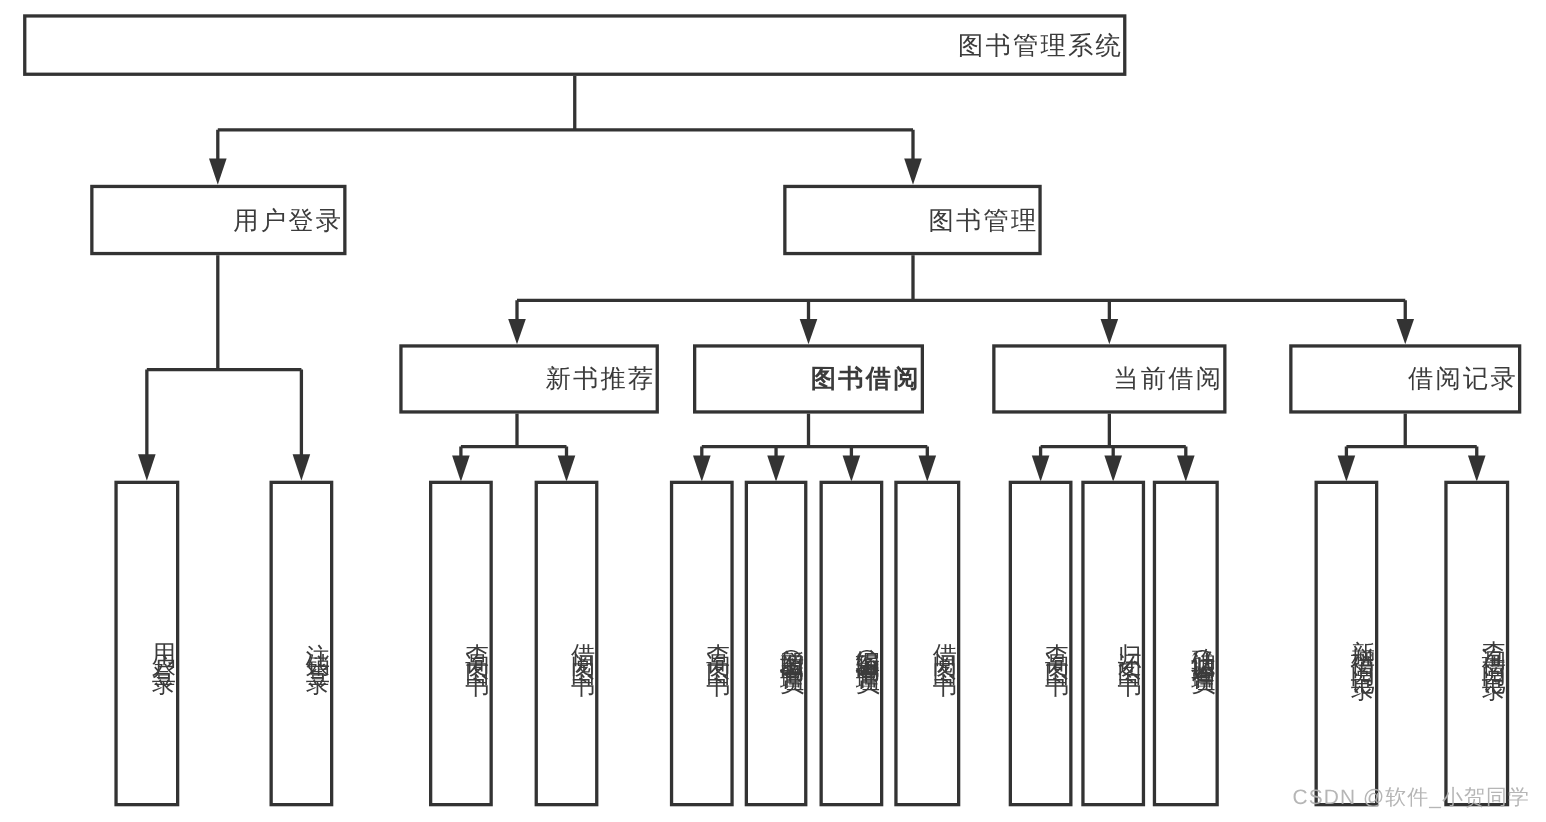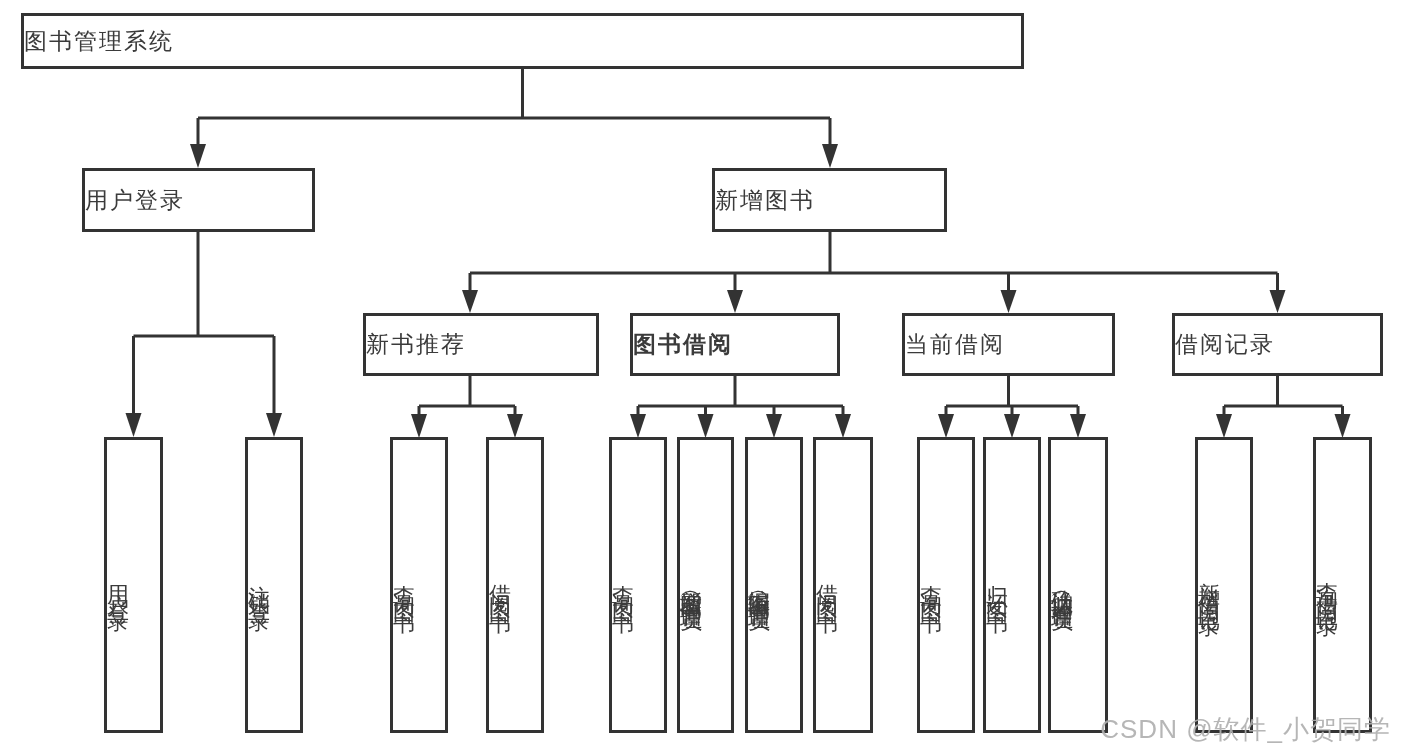--- a/index.html
+++ b/index.html
@@ -12,41 +12,41 @@
     color:#3b3b3b;
   }
   .wires{position:absolute;left:0;top:0;z-index:1;}
   .node{
     position:absolute;
     box-sizing:border-box;
     border:3px solid #333333;
     background:#ffffff;
     display:flex;
     align-items:center;
-    justify-content:flex-start;
+    justify-content:flex-end;
     z-index:2;
   }
   .node.root span{font-size:23px;letter-spacing:2px;}
   .node.branch span{font-size:23px;letter-spacing:2px;}
   .leaf span{
     writing-mode:vertical-rl;
     text-orientation:mixed;
     font-size:22px;
     letter-spacing:9px;
     line-height:1;
     white-space:nowrap;
   }
   .leaf.med span{letter-spacing:7px;}
   .leaf.long span{letter-spacing:3px;}
   .watermark{
     position:absolute;
     z-index:5;
     right:14px;
     top:712px;
-    font-size:26px;
+    font-size:19px;
     color:#b0b0b0;
     opacity:0.92;
     letter-spacing:1px;
     white-space:nowrap;
   }
 </style>
 </head>
 <body>
 
 <div class="canvas">
@@ -92,21 +92,21 @@
   </svg>
 
   <div class="node root" style="left:21px;top:13px;width:1003px;height:56px;">
     <span>图书管理系统</span>
   </div>
 
   <div class="node branch" style="left:82px;top:168px;width:233px;height:64px;">
     <span>用户登录</span>
   </div>
   <div class="node branch" style="left:712px;top:168px;width:235px;height:64px;">
-    <span>新增图书</span>
+    <span>图书管理</span>
   </div>
 
   <div class="node branch" style="left:363px;top:313px;width:236px;height:63px;">
     <span>新书推荐</span>
   </div>
   <div class="node branch" style="left:630px;top:313px;width:210px;height:63px;font-weight:bold;">
     <span>图书借阅</span>
   </div>
   <div class="node branch" style="left:902px;top:313px;width:213px;height:63px;">
     <span>当前借阅</span>

